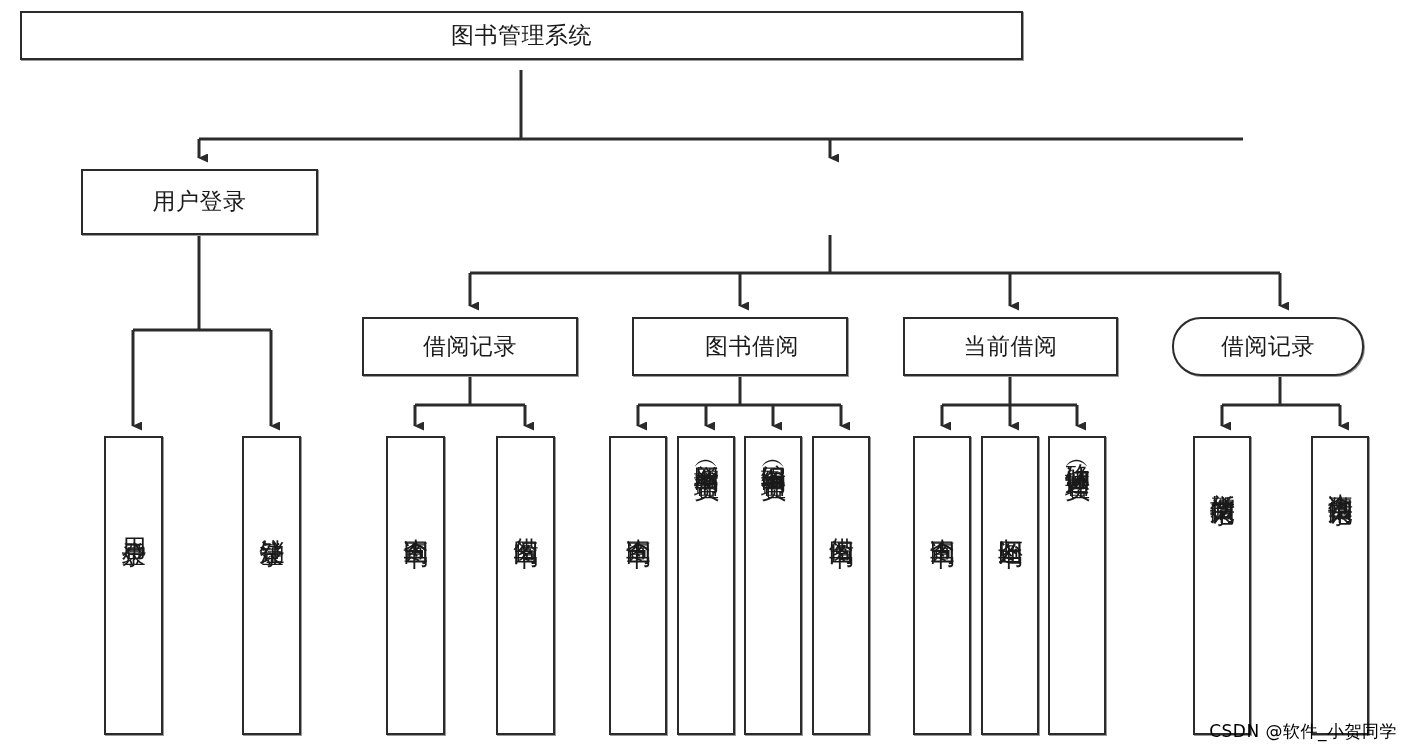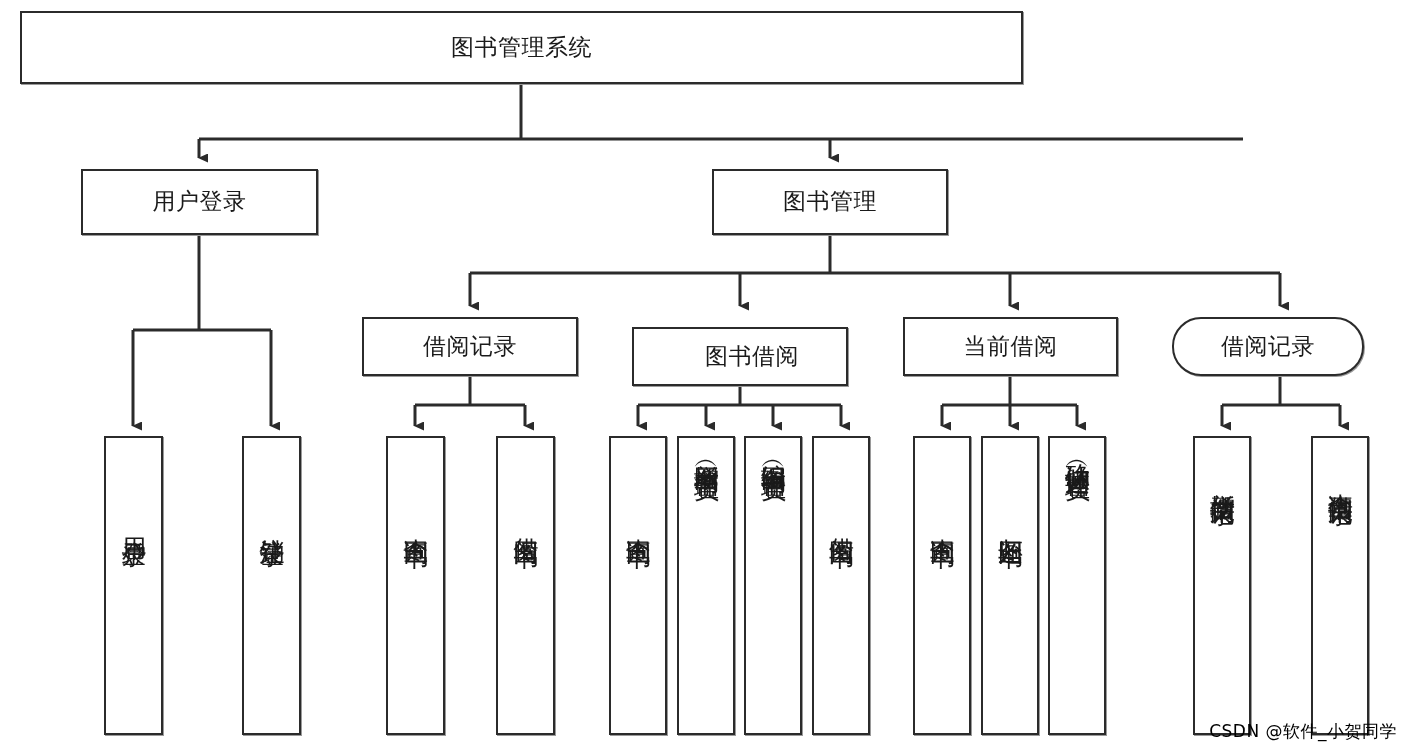--- a/index.html
+++ b/index.html
@@ -117,35 +117,32 @@
       <path d="M1010,405 L1010,426" marker-end="url(#arrowhead)"></path>
       <path d="M1077,405 L1077,426" marker-end="url(#arrowhead)"></path>
 
       <path d="M1280,376 L1280,405"></path>
       <path d="M1222,405 L1340,405"></path>
       <path d="M1222,405 L1222,426" marker-end="url(#arrowhead)"></path>
       <path d="M1340,405 L1340,426" marker-end="url(#arrowhead)"></path>
     </g>
   </svg>
 
-  <div class="node horiz" style="left:20px; top:11px; width:1003px; height:73px;">
+  <div class="node horiz" style="left:20px; top:11px; width:1003px; height:49px;">
     <span class="node-label">图书管理系统</span>
   </div>
 
   <div class="node horiz" style="left:81px; top:169px; width:237px; height:66px;">
     <span class="node-label">用户登录</span>
   </div>
-  <div class="node horiz" style="left:712px; top:169px; width:236px; height:66px;">
-    <span class="node-label">图书管理</span>
-  </div>
 
   <div class="node horiz" style="left:362px; top:317px; width:216px; height:59px;">
     <span class="node-label">借阅记录</span>
   </div>
-  <div class="node horiz" style="left:632px; top:327px; width:216px; height:59px;padding-left:24px;">
+  <div class="node horiz" style="left:632px; top:317px; width:216px; height:59px;padding-left:24px;">
     <span class="node-label">图书借阅</span>
   </div>
   <div class="node horiz" style="left:903px; top:317px; width:215px; height:59px;">
     <span class="node-label">当前借阅</span>
   </div>
   <div class="node horiz" style="left:1172px; top:317px; width:192px; height:59px;border-radius:29px;">
     <span class="node-label">借阅记录</span>
   </div>
 
   <div class="node vert" style="left:104px; top:436px; width:59px; height:299px; padding-top:80px;">

